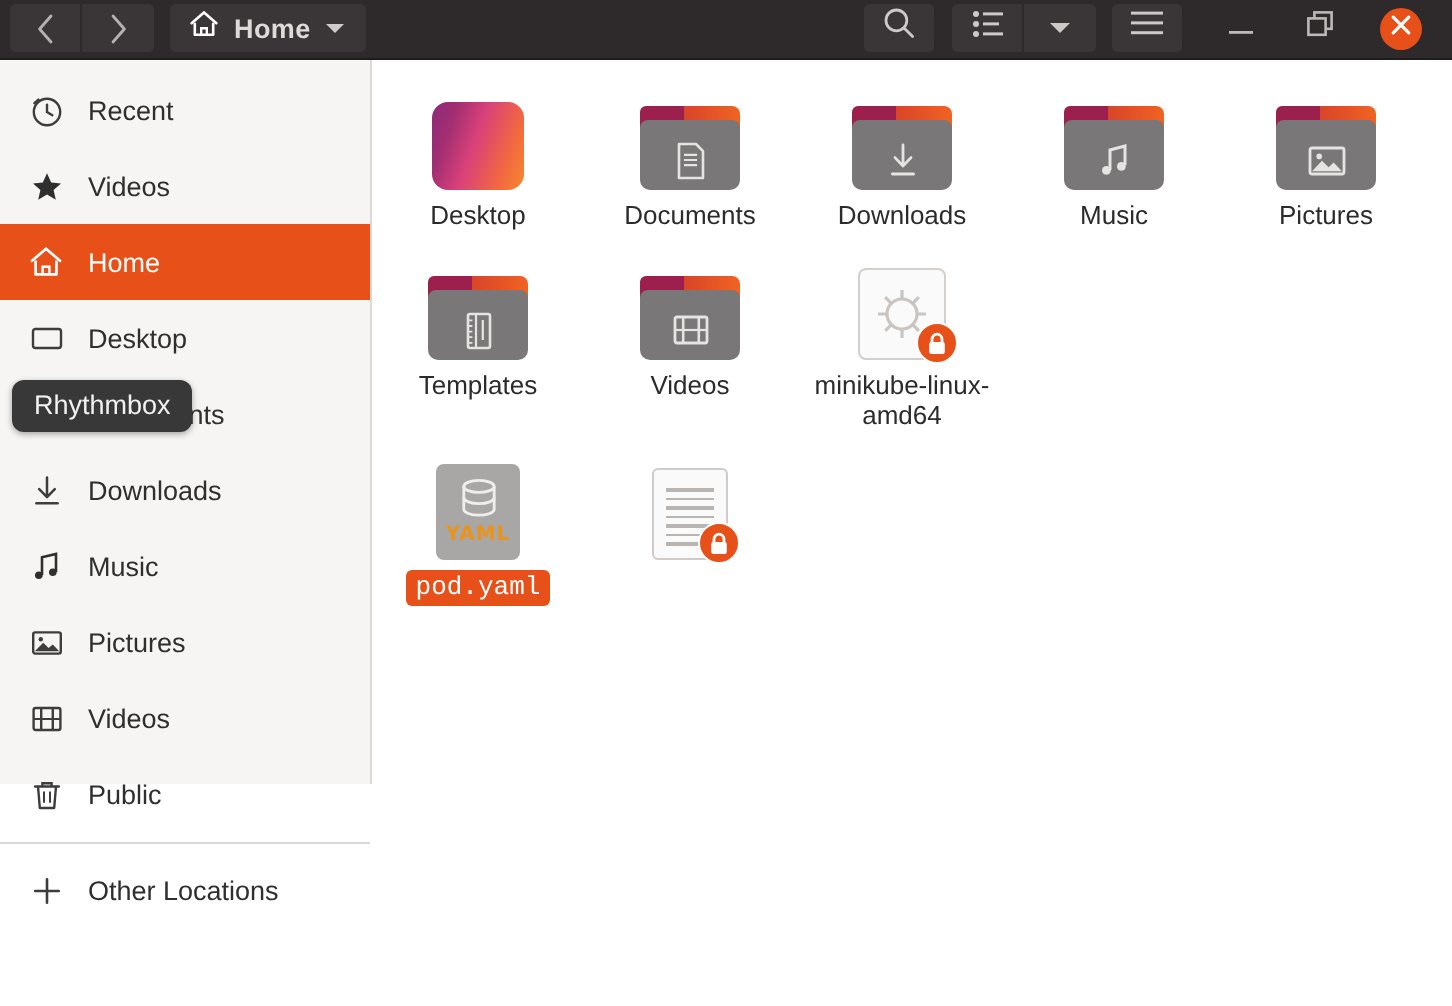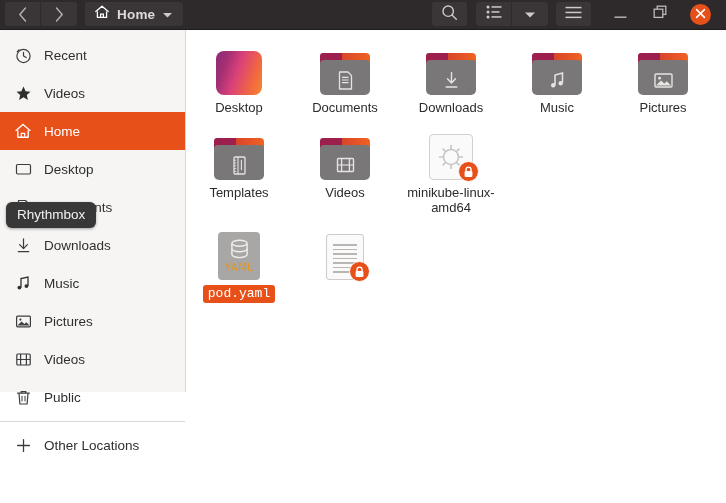--- a/index.html
+++ b/index.html
@@ -68,21 +68,21 @@
     height: 38px; display: flex; align-items: center;
     padding-left: 14px; gap: 12px;
     color: #2f2f2f; font-size: 13.5px;
   }
   .side-item .sico { width: 18px; height: 18px; display: flex; align-items: center; justify-content: center; }
   .side-item.active { background: #e8501a; color: #ffffff; }
   .side-sep { height: 1px; background: #dcd8d5; margin: 5px 0 4px 0; }
 
   
   .tooltip {
-    position: absolute; left: 6px; top: 172px;
+    position: absolute; left: 6px; top: 160px;
     background: #383838; color: #f2f2f2;
     border-radius: 6px; padding: 5px 11px 6px 11px;
     font-size: 13.5px; z-index: 40;
     box-shadow: 0 1px 3px rgba(0,0,0,.35);
   }
 
   
   .main { flex: 1; background: #ffffff; position: relative; overflow: hidden; }
   .grid-row { display: flex; }
   .cell {
@@ -137,21 +137,21 @@
     background: #fbfafa; border: 1px solid #d3cfcc; border-radius: 4px;
     display: flex; align-items: center; justify-content: center;
   }
 
   .yaml-icon {
     position: relative; width: 42px; height: 48px;
     background: #a9a7a5; border-radius: 4px;
     display: flex; flex-direction: column; align-items: center; justify-content: center; gap: 2px;
   }
   .yaml-icon .yamltext {
-    font-family: "DejaVu Sans", sans-serif; font-weight: normal;
+    font-family: "DejaVu Sans", sans-serif; font-weight: bold;
     font-size: 10px; color: #e8941a; letter-spacing: .5px;
   }
 
   .lock-badge {
     position: absolute; right: -7px; bottom: -3px;
     width: 21px; height: 21px; border-radius: 50%;
     background: #e8501a; border: 1.5px solid #ffffff;
     display: flex; align-items: center; justify-content: center;
   }
 </style>

